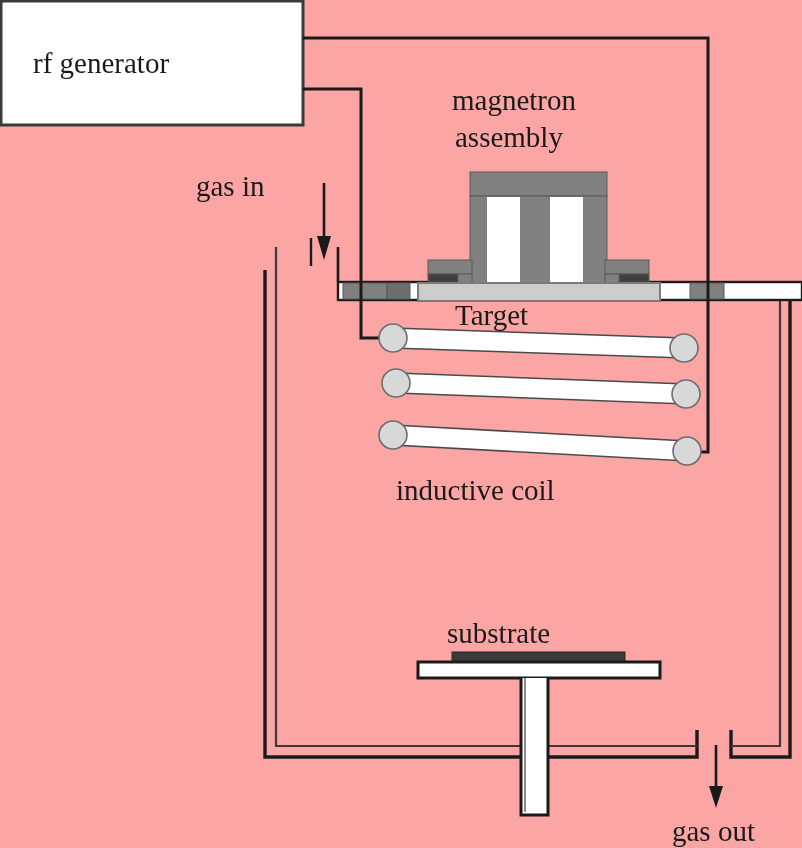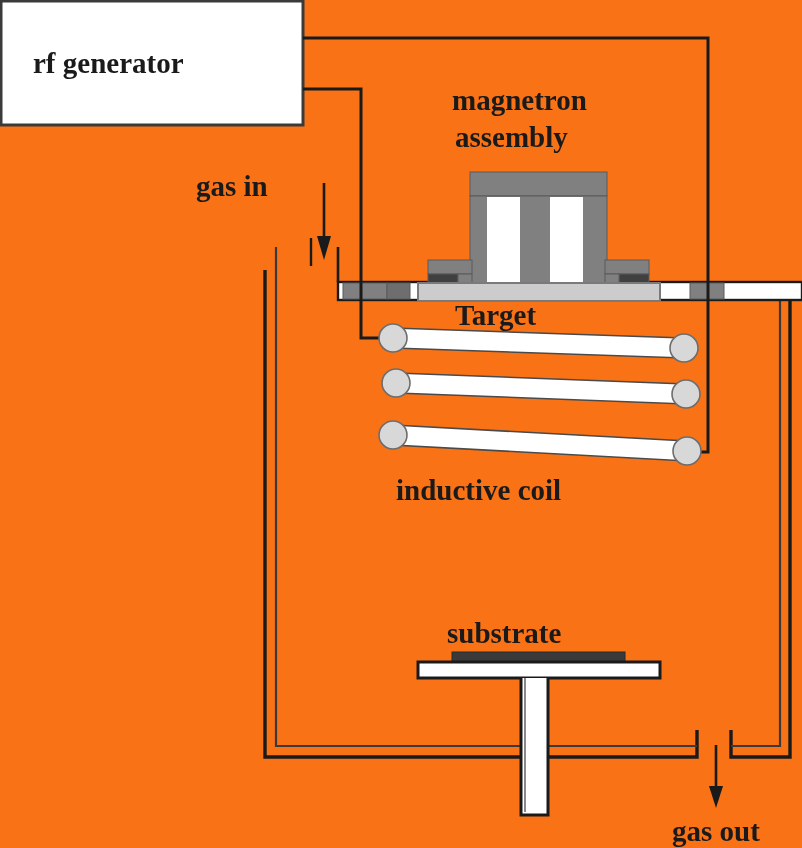--- a/index.html
+++ b/index.html
@@ -11,22 +11,21 @@
   body {
     width: 802px;
     height: 848px;
     overflow: hidden;
     font-family: "Liberation Serif", serif;
   }
   #diagram-root {
     position: relative;
     width: 802px;
     height: 848px;
-    background: #f97316;
-    font-weight: bold;
+    background: #fca5a5;
   }
   svg.diagram {
     display: block;
     width: 802px;
     height: 848px;
   }
   .lbl {
     font-family: "Liberation Serif", serif;
     fill: #1a1a1a;
     font-size: 29px;

